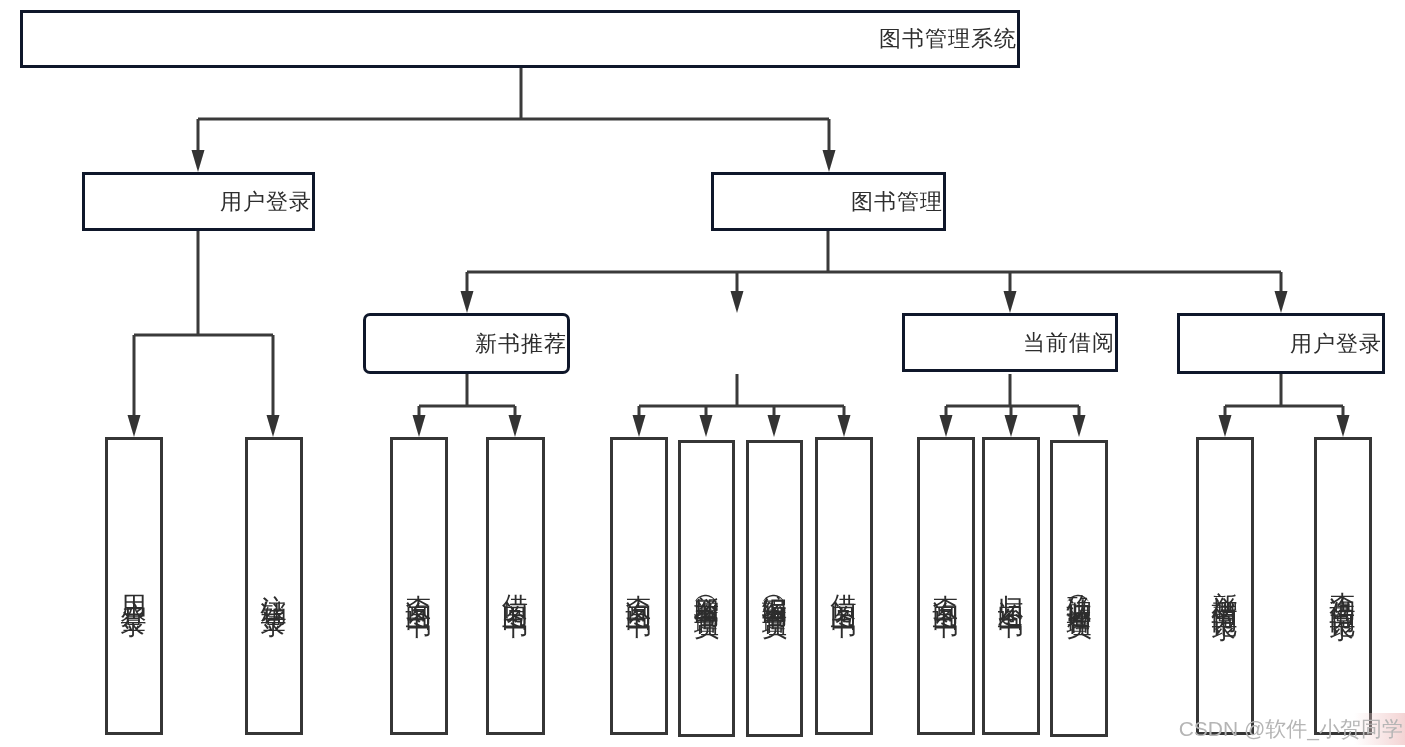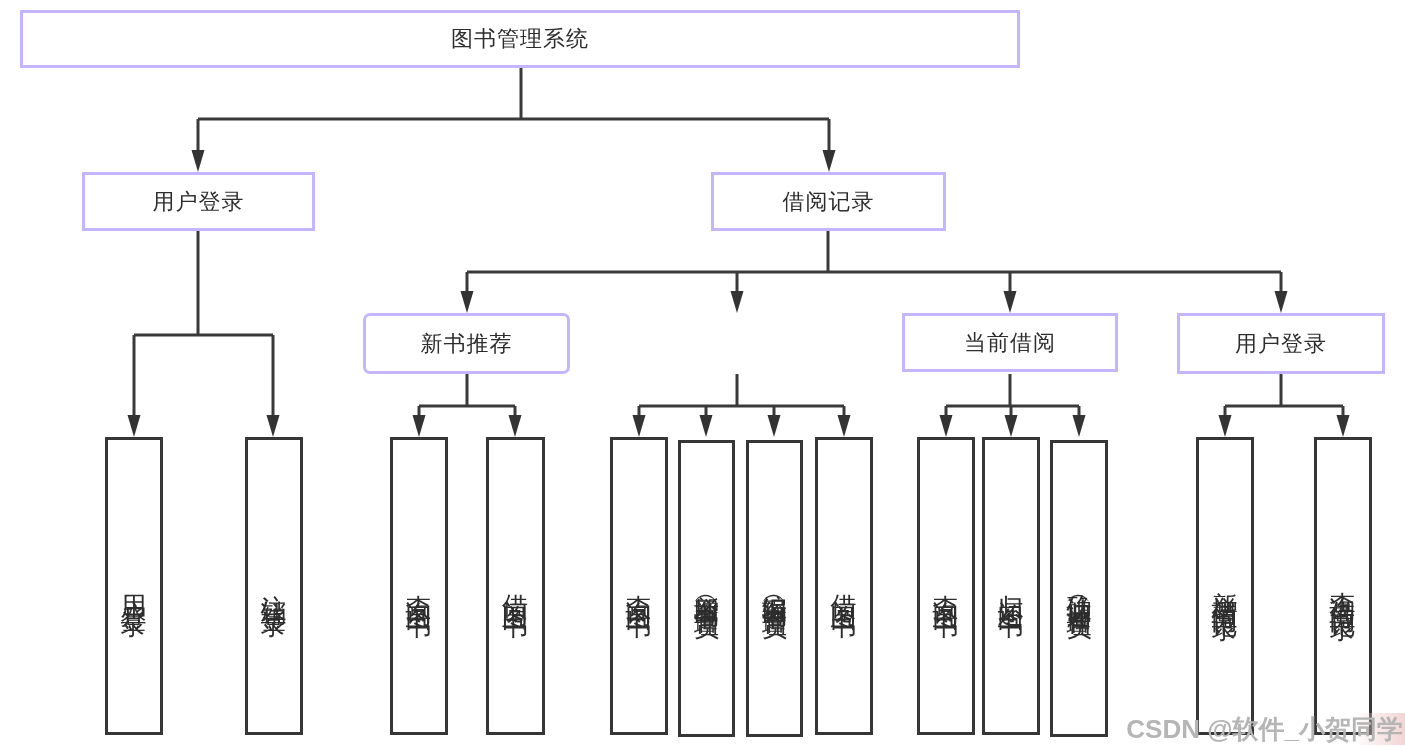--- a/index.html
+++ b/index.html
@@ -7,25 +7,25 @@
     position: relative;
     width: 1405px;
     height: 747px;
     background: #ffffff;
     font-family: "Liberation Sans", sans-serif;
     overflow: hidden;
   }
   .hbox {
     position: absolute;
     box-sizing: border-box;
-    border: 3px solid #c4b5fd;
+    border: 3px solid #0f172a;
     background: #ffffff;
     display: flex;
     align-items: center;
-    justify-content: center;
+    justify-content: flex-end;
     font-size: 22px;
     color: #2d2d2d;
     letter-spacing: 1px;
   }
   .vbox {
     position: absolute;
     box-sizing: border-box;
     border: 3px solid #363636;
     background: #ffffff;
     display: flex;
@@ -51,25 +51,24 @@
   #watermark {
     position: absolute;
     right: 0;
     bottom: 2px;
     height: 32px;
     width: 280px;
     display: flex;
     align-items: center;
     justify-content: flex-end;
     padding-right: 2px;
-    font-size: 26px;
+    font-size: 21px;
     color: #b5b5b5;
     background: linear-gradient(90deg, rgba(243,212,212,0) 0%, rgba(243,212,212,0) 82%, #f3d4d4 100%);
     white-space: nowrap;
-    font-weight: bold;
   }
 </style>
 </head>
 <body>
 
 <div id="stage">
 
   <svg class="connectors" viewBox="0 0 1405 747">
 
     <path d="M521 68 V119 M198 119 H829 M198 119 V152 M829 119 V152"></path>
@@ -107,21 +106,21 @@
   </svg>
 
   <div class="hbox" style="left:20px; top:10px; width:1000px; height:58px;">
     <span>图书管理系统</span>
   </div>
 
   <div class="hbox" style="left:82px; top:172px; width:233px; height:59px;">
     <span>用户登录</span>
   </div>
   <div class="hbox" style="left:711px; top:172px; width:235px; height:59px;">
-    <span>借阅记录</span>
+    <span>图书管理</span>
   </div>
 
   <div class="hbox" style="left:363px; top:313px; width:207px; height:61px;border-radius:7px;">
     <span>新书推荐</span>
   </div>
   <div class="hbox" style="left:902px; top:313px; width:216px; height:59px;">
     <span>当前借阅</span>
   </div>
   <div class="hbox" style="left:1177px; top:313px; width:208px; height:61px;">
     <span>用户登录</span>

